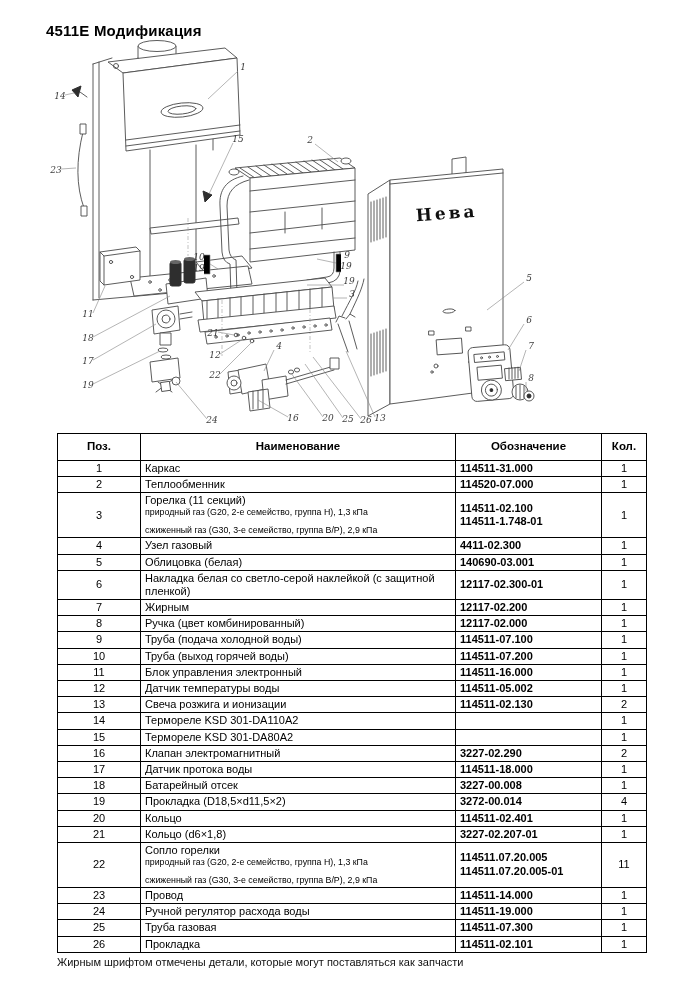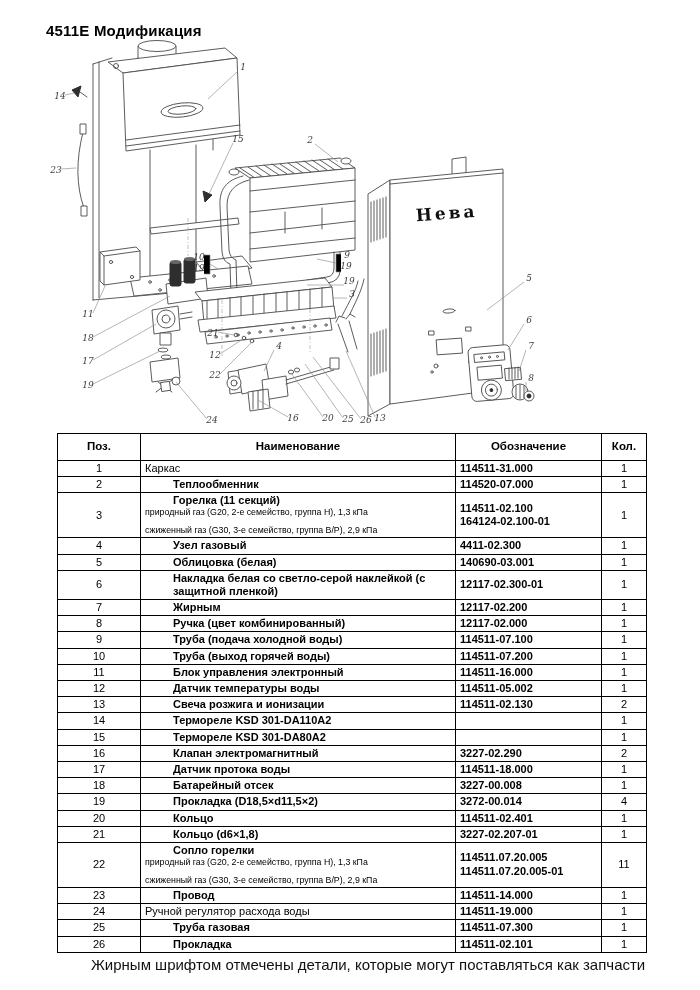--- a/index.html
+++ b/index.html
@@ -13,26 +13,26 @@
   .dash{stroke:#9a9a9a;stroke-width:.6;stroke-dasharray:4 2 1 2;fill:none;}
   .leader{stroke:#8d8d8d;stroke-width:.65;}
   .callout{font:italic 9px "DejaVu Serif",serif;fill:#3c3c3c;}
   .brand{font-family:"DejaVu Serif",serif;font-weight:bold;font-size:17px;letter-spacing:3px;fill:#101010;}
   .tablewrap{position:absolute;left:57px;top:433px;width:589px;}
   table{border-collapse:collapse;width:589px;table-layout:fixed;}
   th,td{border:1.4px solid #000;font-size:11px;line-height:1.2;padding:1px 4px;vertical-align:middle;}
   th{font-size:11.5px;font-weight:bold;text-align:center;padding:6px 2px;}
   td.pos,td.qty{text-align:center;}
   td.name .main{font-weight:normal;}
-  td.name .main.b{font-weight:bold;margin-left:28px;}
+  td.name .main.b{font-weight:normal;}
   .sub{font-size:8.8px;line-height:1.25;font-weight:normal;}
   .sub.gap{margin-top:7px;}
   td.code{font-weight:bold;}
   td.code div{line-height:1.25;}
-  .footnote{margin-top:3px;font-size:15px;color:#111;margin-left:34px;}
+  .footnote{margin-top:3px;font-size:11px;color:#111;}
 </style>
 </head>
 <body>
 
 <h1 class="page-title">4511E Модификация</h1>
 
 <div class="diagram-wrap">
   <svg width="520" height="400" viewBox="40 38 520 400">
 
     <g>
@@ -293,21 +293,21 @@
         </tr>
         <tr>
           <td class="pos">3</td>
           <td class="name">
             <div class="main b">Горелка (11 секций)</div>
             <div class="sub">природный газ (G20, 2-е семейство, группа Н), 1,3 кПа</div>
             <div class="sub gap">сжиженный газ (G30, 3-е семейство, группа В/Р), 2,9 кПа</div>
           </td>
           <td class="code">
             <div>114511-02.100</div>
-            <div>164124-02.100-01</div>
+            <div>114511-1.748-01</div>
           </td>
           <td class="qty">1</td>
         </tr>
         <tr>
           <td class="pos">4</td>
           <td class="name">
             <div class="main b">Узел газовый</div>
           </td>
           <td class="code">4411-02.300</td>
           <td class="qty">1</td>

